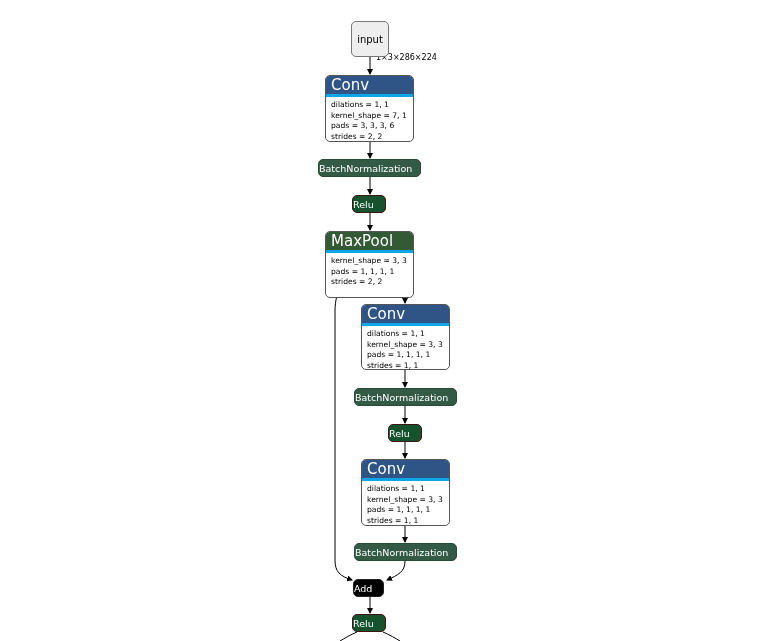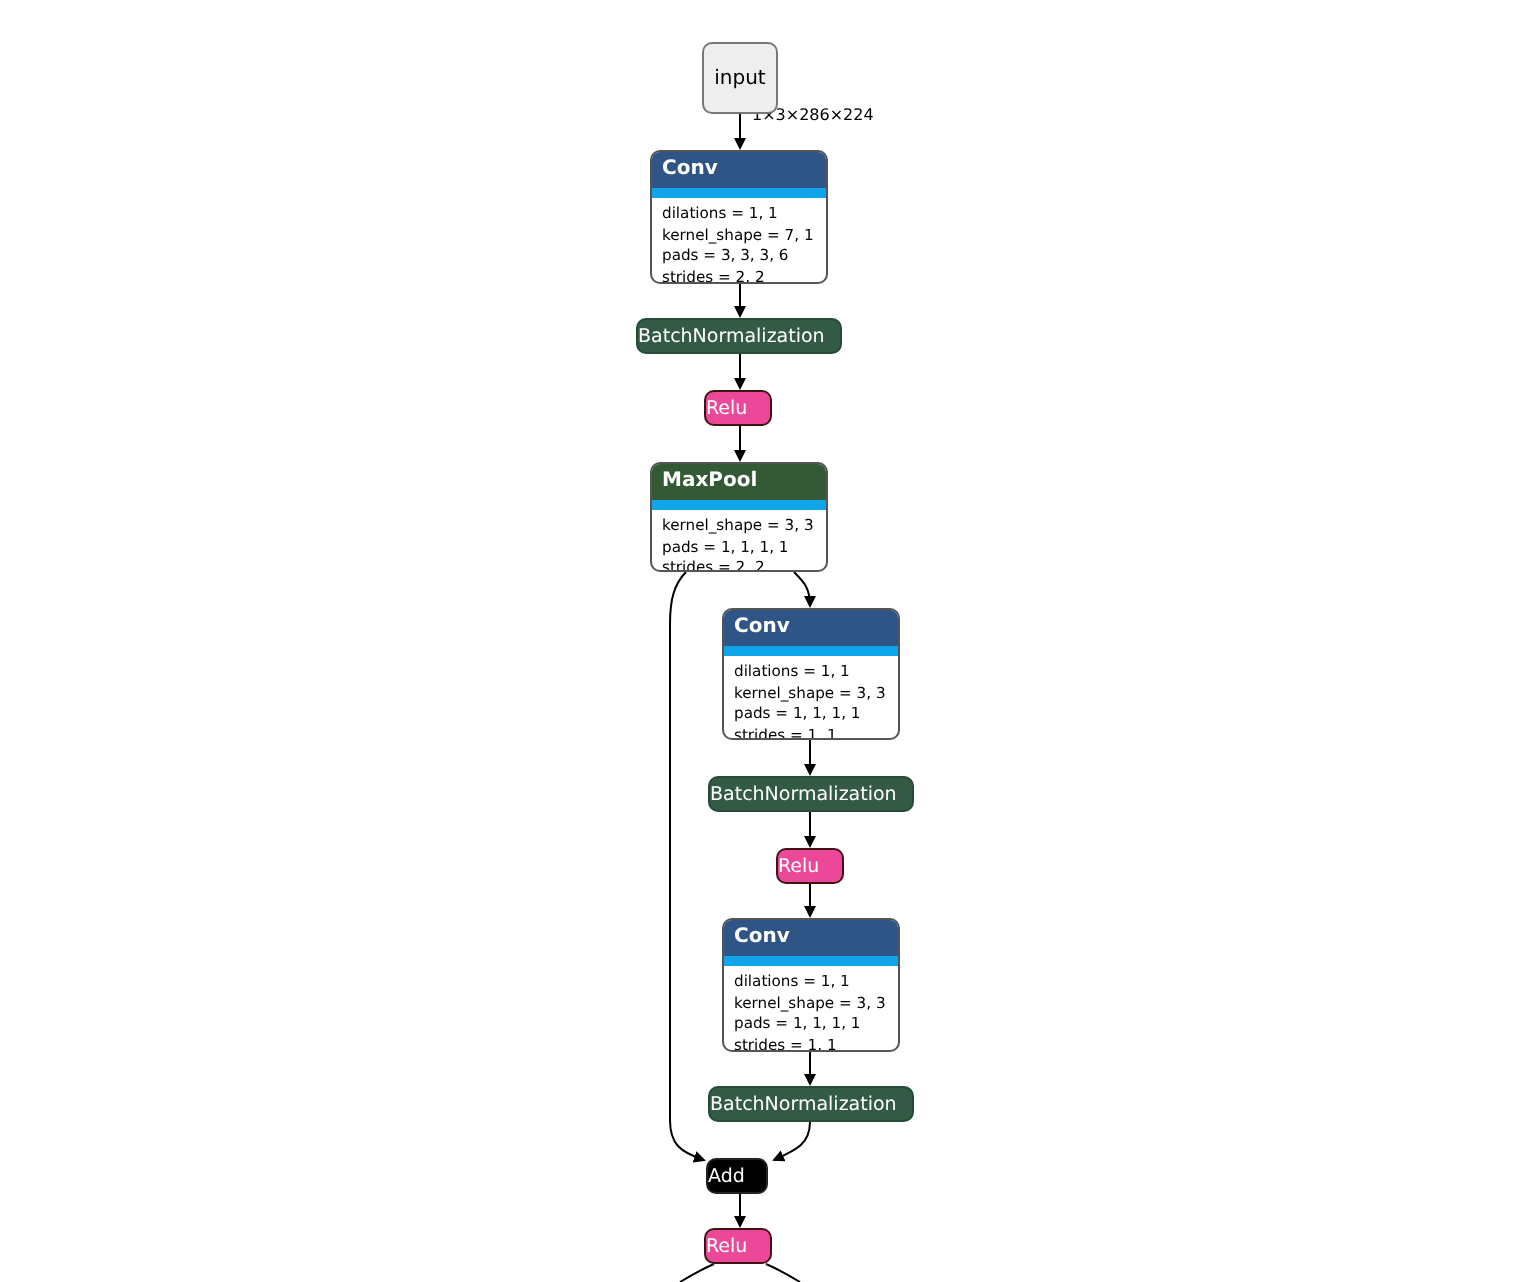--- a/index.html
+++ b/index.html
@@ -15,29 +15,29 @@
     border-radius: 5px; color: #fff; font-size: 9.5px;
     display: flex; align-items: center; justify-content: flex-start;
     height: 18px; letter-spacing: 0;
   }
   .input-node {
     background: #eeeeee; border: 1px solid #777; color: #000;
     border-radius: 5px; font-size: 10px;
     display: flex; align-items: center; justify-content: center;
   }
   .bn { background: #335a45; border: 1px solid #284a37; }
-  .relu { background: #ec4899; border: 1px solid #3e1414; }
+  .relu { background: #14532d; border: 1px solid #3e1414; }
   .add { background: #000000; border: 1px solid #222; }
   .box {
     border: 1px solid #555; border-radius: 5px; background: #fff;
     overflow: hidden; width: 89px;
   }
   .box .hdr {
-    color: #fff; font-size: 10px; height: 18px; line-height: 18px;
-    padding-left: 5px; border-bottom: 5px solid #0ea5e9; font-weight: bold;
+    color: #fff; font-size: 15px; height: 18px; line-height: 18px;
+    padding-left: 5px; border-bottom: 3px solid #0ea5e9;
   }
   .conv-hdr { background: #2e5586; }
   .pool-hdr { background: #335a34; }
   .box .attrs { padding: 3px 4px 3px 5px; font-size: 7.6px; line-height: 10.6px; color: #000; }
   .box .attrs div { white-space: nowrap; }
   .edge-label { position: absolute; font-size: 8px; color: #000; }
 </style>
 </head>
 <body>
 
@@ -97,21 +97,21 @@
   </div>
 
   <div class="node simple bn" style="left:318px; top:159px; width:103px;">
     <span>BatchNormalization</span>
   </div>
 
   <div class="node simple relu" style="left:352px; top:195px; width:34px;">
     <span>Relu</span>
   </div>
 
-  <div class="node box" style="left:325px; top:231px; height:55px;">
+  <div class="node box" style="left:325px; top:231px; height:67px;">
     <div class="hdr pool-hdr">MaxPool</div>
     <div class="attrs">
       <div>kernel_shape = 3, 3</div>
       <div>pads = 1, 1, 1, 1</div>
       <div>strides = 2, 2</div>
     </div>
   </div>
 
   <div class="node box" style="left:361px; top:304px; height:66px;">
     <div class="hdr conv-hdr">Conv</div>

